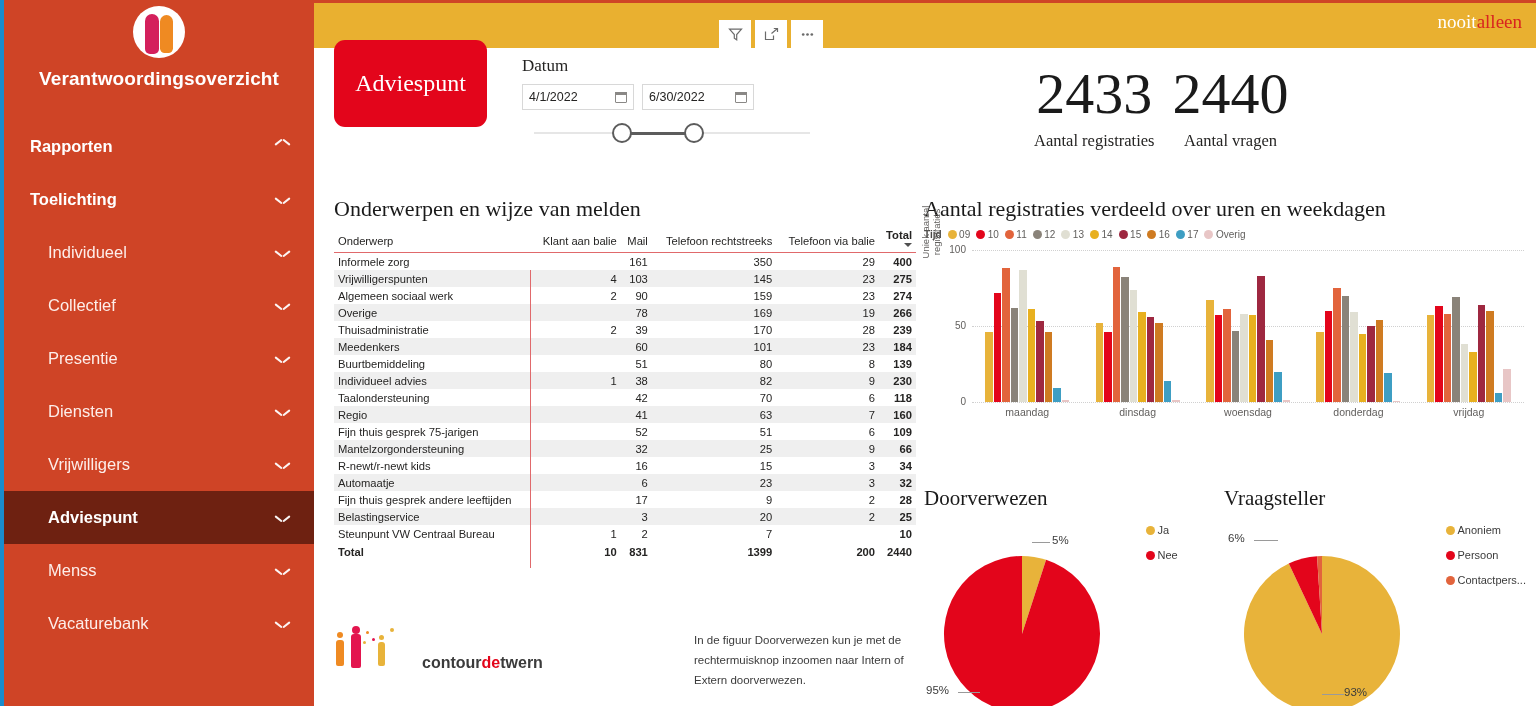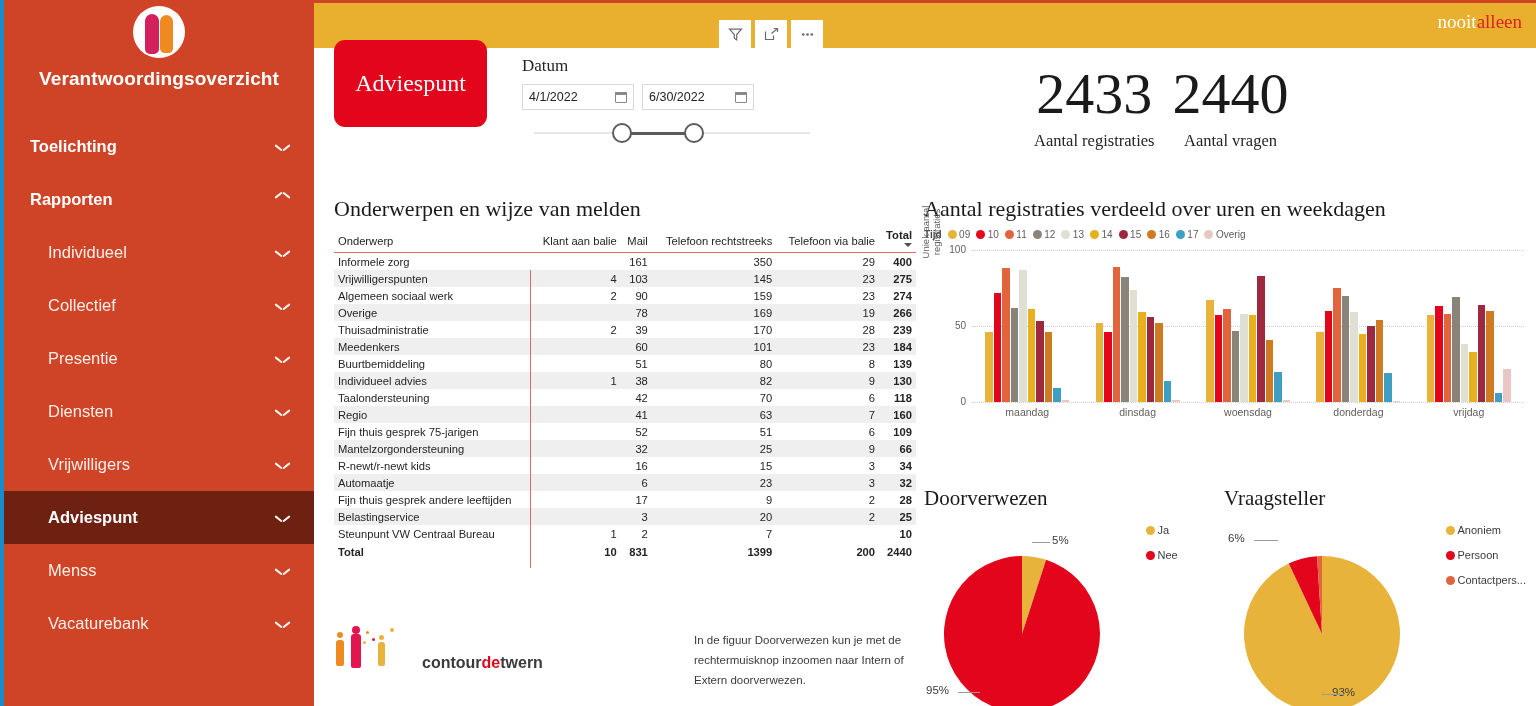--- a/index.html
+++ b/index.html
@@ -181,26 +181,26 @@
   <aside class="sidebar">
     <div class="sb-logo-wrap">
       <div class="sb-logo">
         <div class="pet-a"></div>
         <div class="pet-b"></div>
       </div>
     </div>
     <div class="sb-title">Verantwoordingsoverzicht</div>
     <nav class="sb-nav" id="sidebar-nav">
         <div class="sb-item lvl0">
-          <span>Toelichting</span>
-          <span class="chev"></span>
-        </div>
-        <div class="sb-item lvl0">
           <span>Rapporten</span>
           <span class="chev up"></span>
+        </div>
+        <div class="sb-item lvl0">
+          <span>Toelichting</span>
+          <span class="chev"></span>
         </div>
         <div class="sb-item lvl1">
           <span>Individueel</span>
           <span class="chev"></span>
         </div>
         <div class="sb-item lvl1">
           <span>Collectief</span>
           <span class="chev"></span>
         </div>
         <div class="sb-item lvl1">
@@ -362,21 +362,21 @@
                 <td class="">80</td>
                 <td class="">8</td>
                 <td class="tot">139</td>
               </tr>
               <tr>
                 <td class="first">Individueel advies</td>
                 <td class="">1</td>
                 <td class="">38</td>
                 <td class="">82</td>
                 <td class="">9</td>
-                <td class="tot">130</td>
+                <td class="tot">230</td>
               </tr>
               <tr>
                 <td class="first">Taalondersteuning</td>
                 <td class=""></td>
                 <td class="">42</td>
                 <td class="">70</td>
                 <td class="">6</td>
                 <td class="tot">118</td>
               </tr>
               <tr>
@@ -643,19 +643,19 @@
               <span class="dot" style="background:#e3051b"></span>
               <span>Persoon</span>
             </div>
             <div class="legend-item">
               <span class="dot" style="background:#e2643c"></span>
               <span>Contactpers...</span>
             </div>
           </div>
           <div class="lead" style="left:4px;top:46px">6%</div>
           <hr class="lead-line" style="left:30px;top:54px;width:24px">
-          <div class="lead" style="left:108px;top:200px">93%</div>
+          <div class="lead" style="left:120px;top:200px">93%</div>
           <hr class="lead-line" style="left:98px;top:208px;width:22px">
         </div>
       </div>
 
   </section>
 </div>
 
 </body></html>

